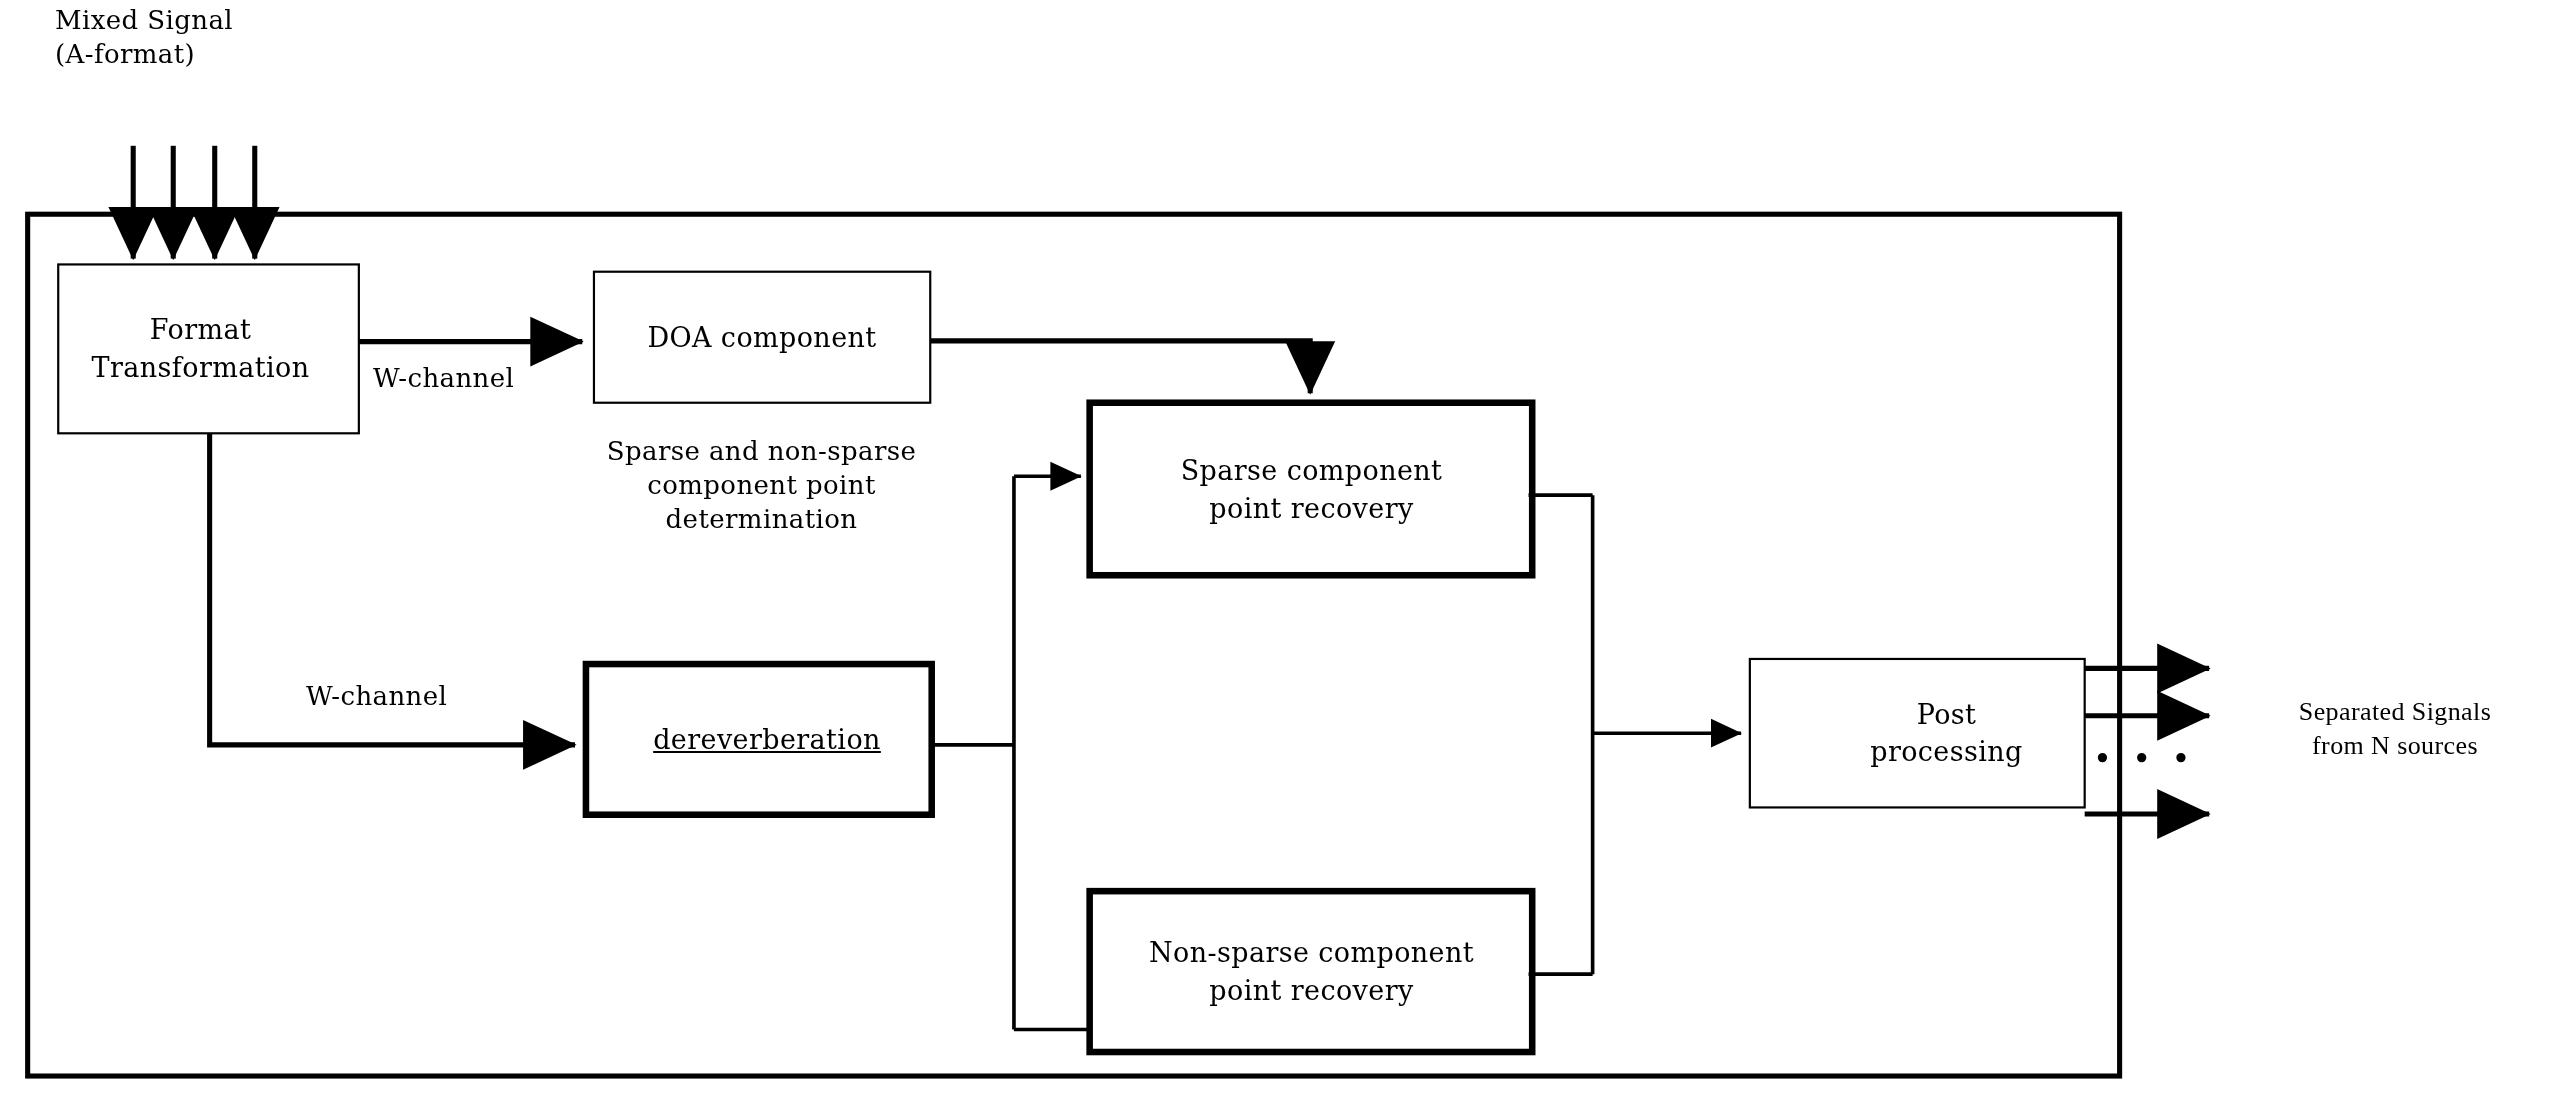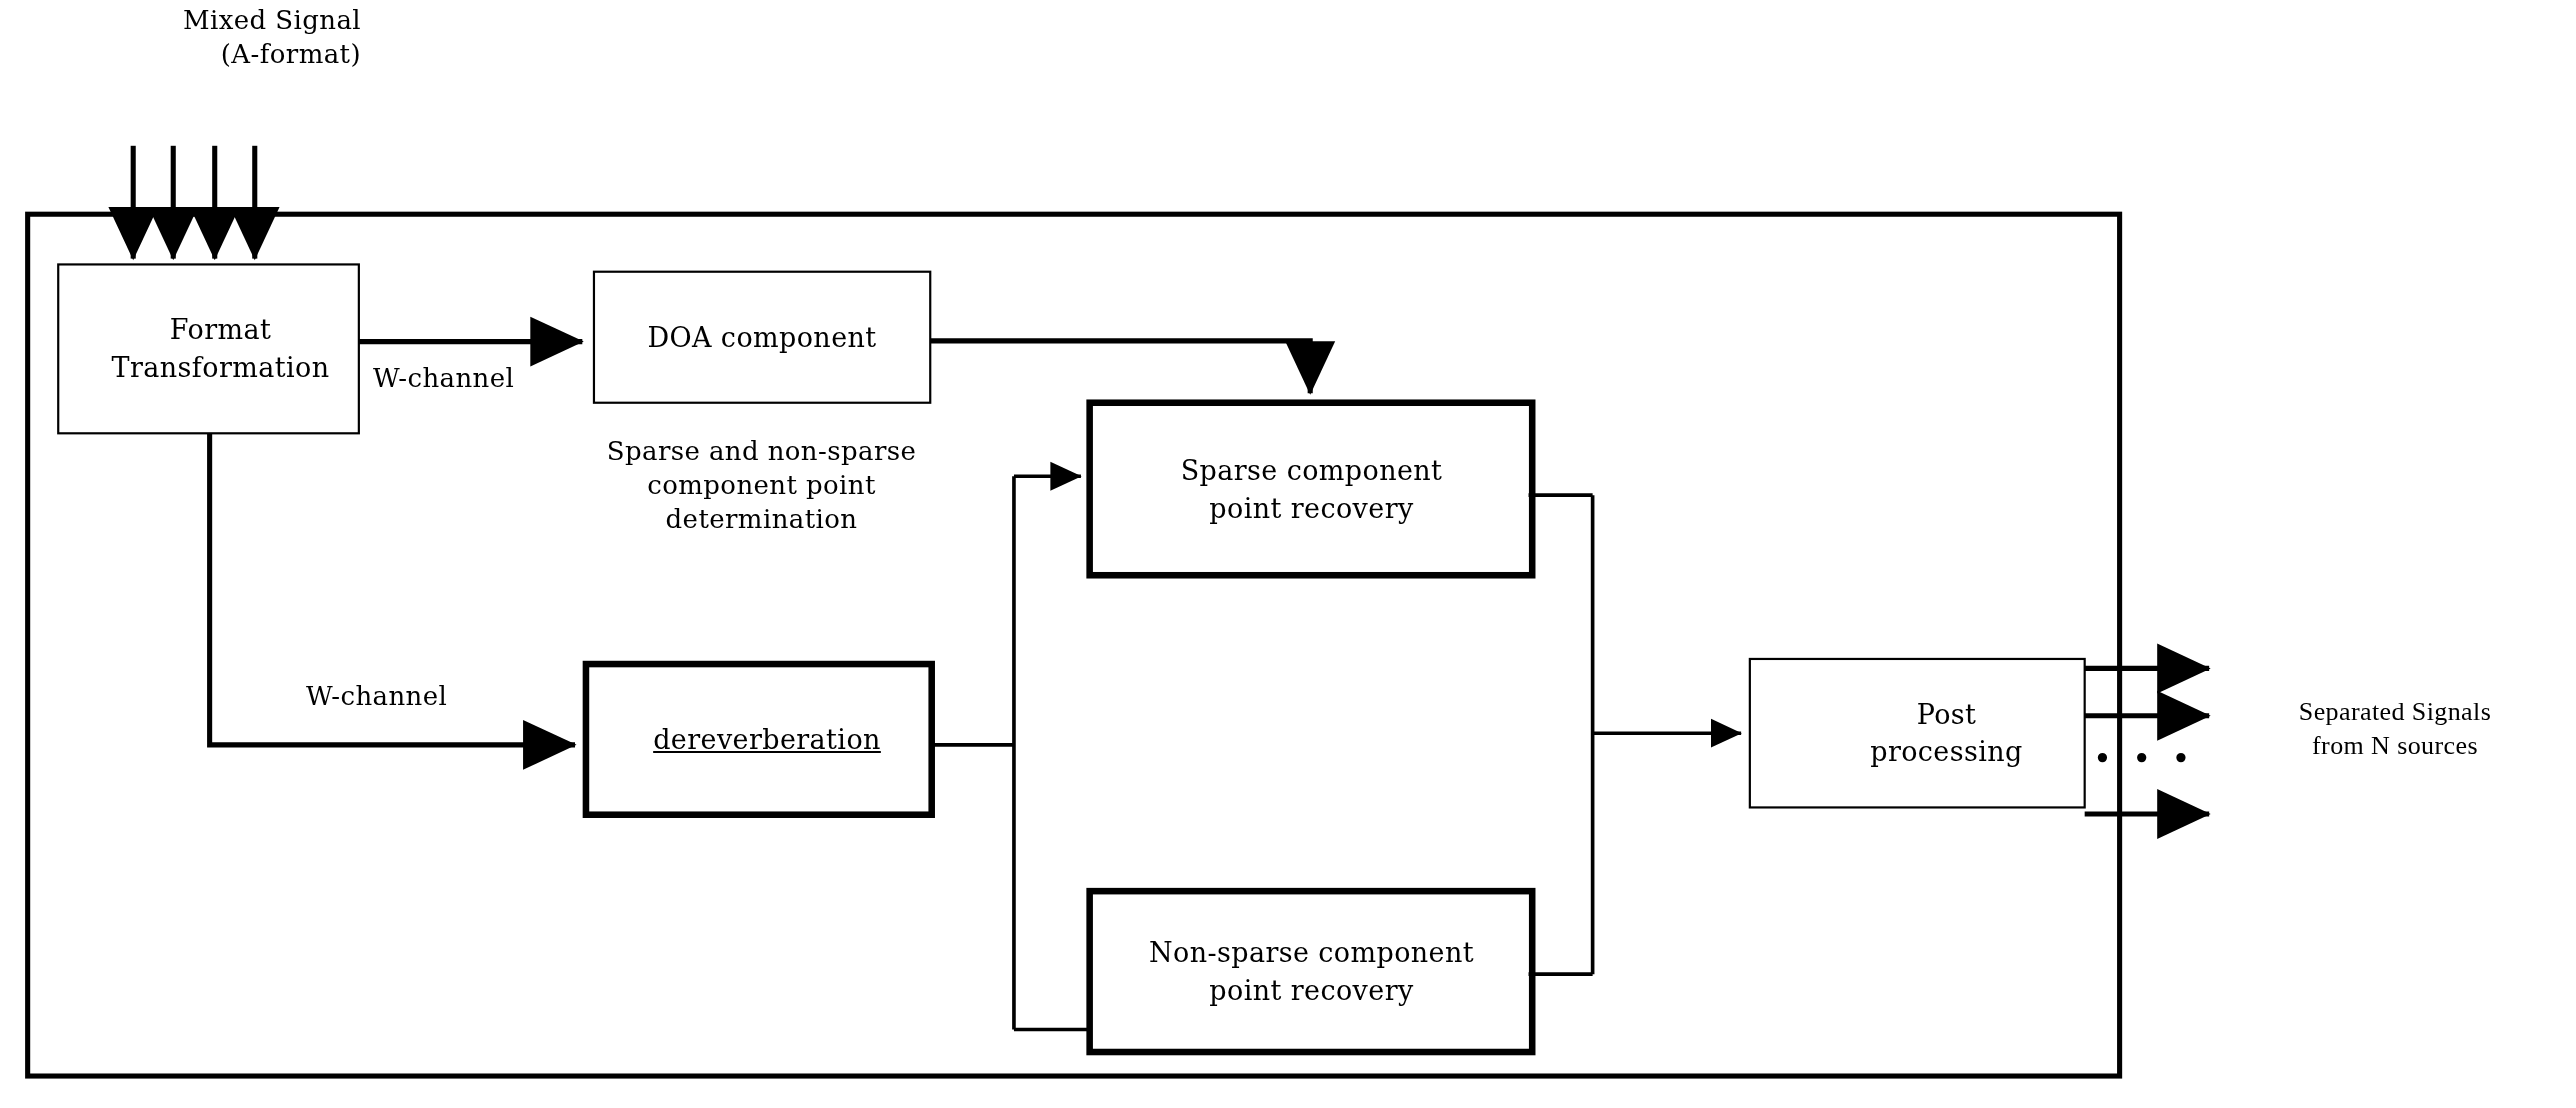--- a/index.html
+++ b/index.html
@@ -109,24 +109,24 @@
     <line x1="2100" y1="1338" x2="2188" y2="1338" stroke="#000000" stroke-width="5"></line>
     <line x1="2188" y1="1007" x2="2392" y2="1007" stroke="#000000" stroke-width="5" marker-end="url(#arrowMed)"></line>
 
     <g stroke="#000000" stroke-width="7" fill="none">
       <line x1="2864" y1="918" x2="3035" y2="918" marker-end="url(#arrowThin)"></line>
       <line x1="2864" y1="983" x2="3035" y2="983" marker-end="url(#arrowThin)"></line>
       <line x1="2864" y1="1118" x2="3035" y2="1118" marker-end="url(#arrowThin)"></line>
     </g>
   </svg>
 
-  <div class="lbl f36" style="left:55px; top:4.4px; width:306px; text-align:right;">Mixed Signal
+  <div class="lbl f36" style="left:55px; top:4.4px; width:306px; text-align:left;">Mixed Signal
 (A-format)</div>
 
-  <div class="boxlabel f37" style="left:70px; top:264px; width:301px; height:169px;border-radius:28px;">Format
+  <div class="boxlabel f37" style="left:50px; top:264px; width:301px; height:169px;border-radius:28px;">Format
 Transformation</div>
 
   <div class="lbl f36" style="left:373px; top:362px; width:189px; text-align:left;">W-channel</div>
 
   <div class="boxlabel f37" style="left:594px; top:272px; width:336px; height:131px;">DOA component</div>
 
   <div class="lbl f36" style="left:547px; top:435px; width:429px; text-align:center;">Sparse and non-sparse
 component point
 determination</div>
 

